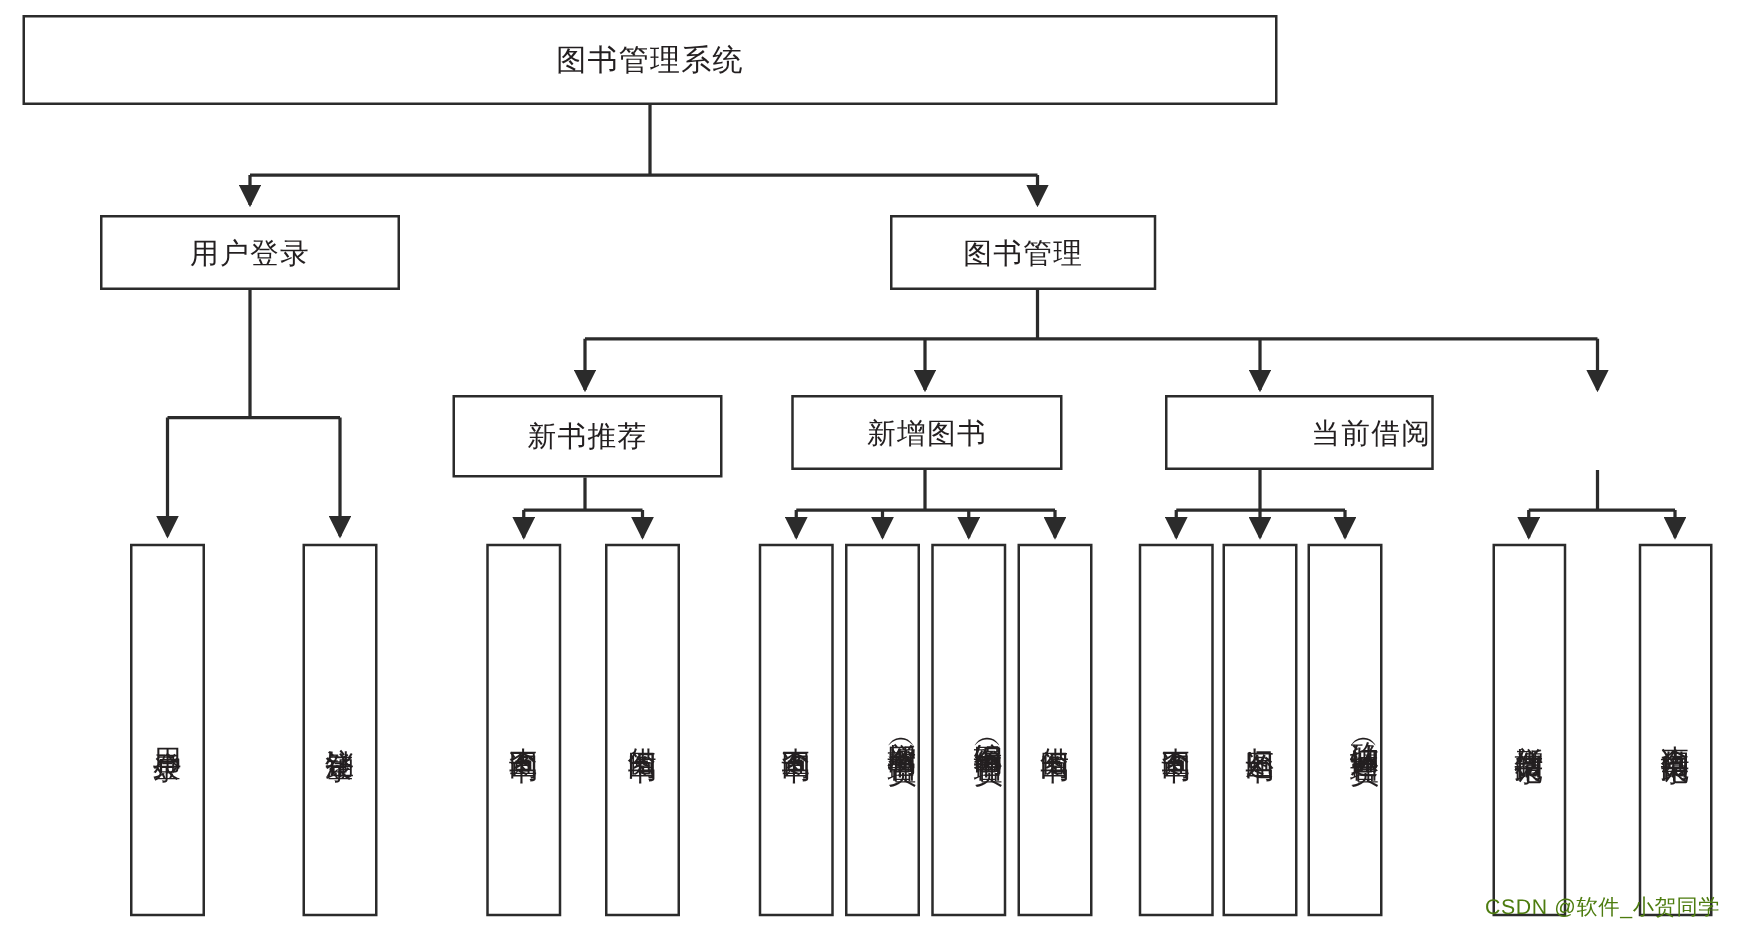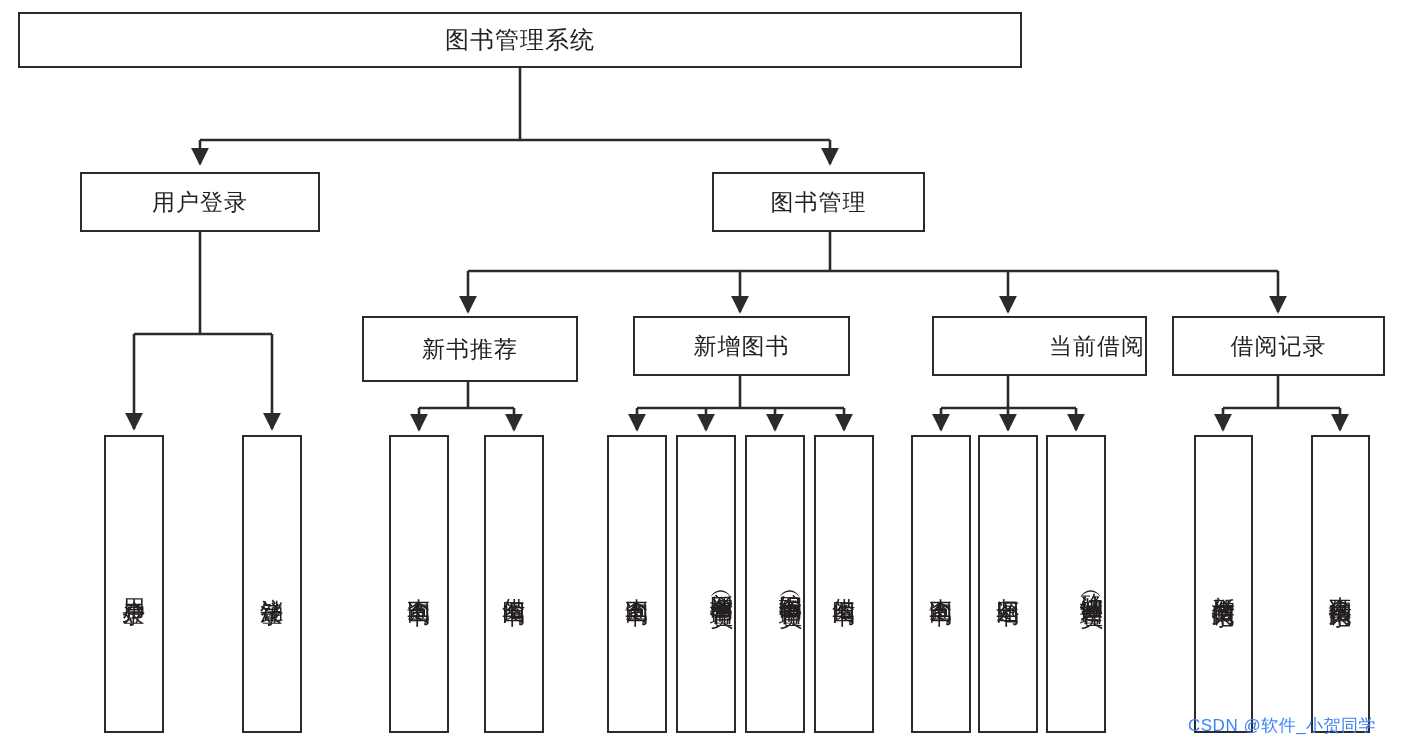--- a/index.html
+++ b/index.html
@@ -42,21 +42,21 @@
   .node.v-node.top-align{
     align-items:flex-start;
     justify-content:center;
   }
   .node .label{display:block;}
 
   .watermark{
     position:absolute;
     left:1188px;top:714px;
     font-size:17px;
-    color:#3b82f6;
+    color:#4d7c0f;
     letter-spacing:0.5px;
     white-space:nowrap;
     pointer-events:none;
   }
 </style>
 </head>
 <body>
 
 <div id="diagram-root">
 
@@ -103,42 +103,39 @@
       <path d="M 1008 408 L 1008 430" marker-end="url(#arrow)"></path>
       <path d="M 1076 408 L 1076 430" marker-end="url(#arrow)"></path>
 
       <path d="M 1278 376 L 1278 408"></path>
       <path d="M 1223 408 L 1340 408"></path>
       <path d="M 1223 408 L 1223 430" marker-end="url(#arrow)"></path>
       <path d="M 1340 408 L 1340 430" marker-end="url(#arrow)"></path>
     </g>
   </svg>
 
-  <div class="node h-node root" style="left:18px;top:12px;width:1004px;height:56px;">
+  <div class="node h-node root" style="left:18px;top:12px;width:1004px;height:72px;">
     <span class="label">图书管理系统</span>
   </div>
 
   <div class="node h-node" style="left:80px;top:172px;width:240px;height:60px;">
     <span class="label">用户登录</span>
   </div>
   <div class="node h-node" style="left:712px;top:172px;width:213px;height:60px;">
     <span class="label">图书管理</span>
   </div>
 
   <div class="node h-node" style="left:362px;top:316px;width:216px;height:66px;">
     <span class="label">新书推荐</span>
   </div>
   <div class="node h-node" style="left:633px;top:316px;width:217px;height:60px;">
     <span class="label">新增图书</span>
   </div>
   <div class="node h-node" style="left:932px;top:316px;width:215px;height:60px;justify-content:flex-end;">
     <span class="label">当前借阅</span>
-  </div>
-  <div class="node h-node" style="left:1172px;top:316px;width:213px;height:60px;">
-    <span class="label">借阅记录</span>
   </div>
 
   <div class="node v-node" style="left:104px;top:435px;width:60px;height:298px;">
     <span class="label">用户登录</span>
   </div>
   <div class="node v-node" style="left:242px;top:435px;width:60px;height:298px;">
     <span class="label">注销登录</span>
   </div>
 
   <div class="node v-node" style="left:389px;top:435px;width:60px;height:298px;">

